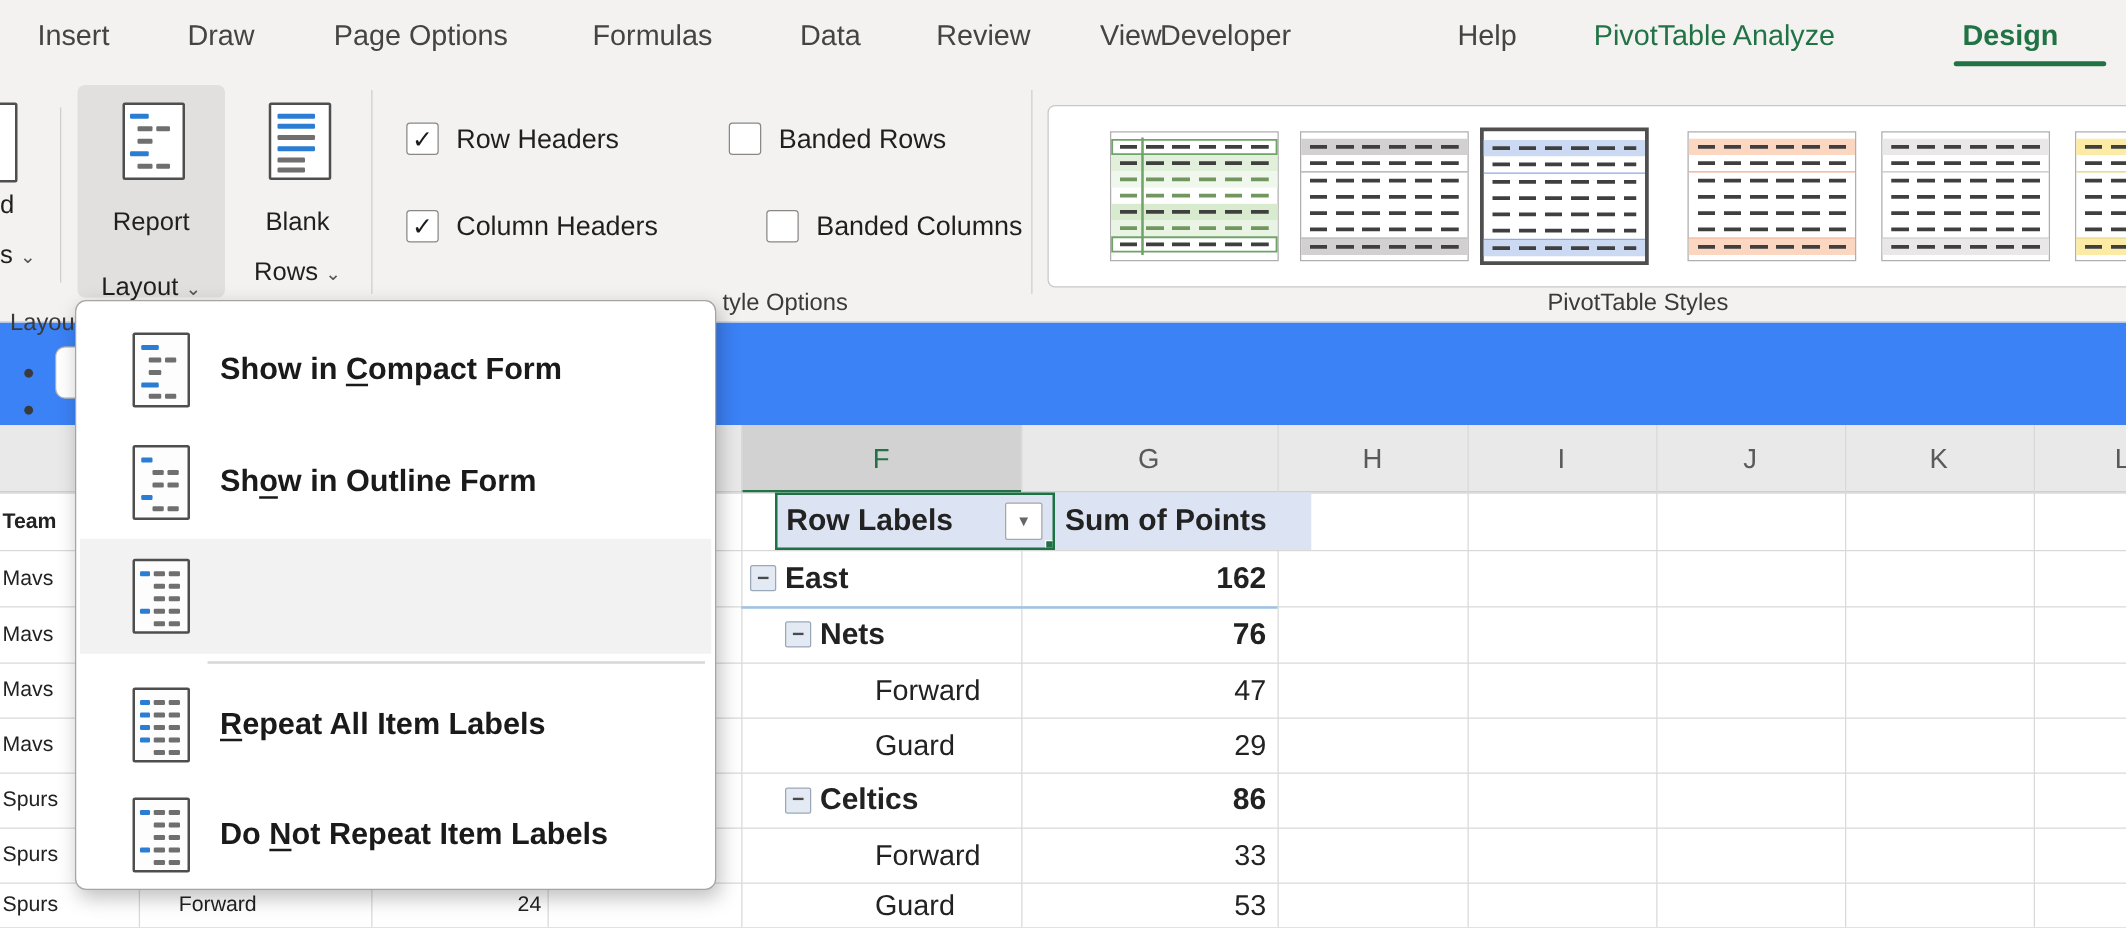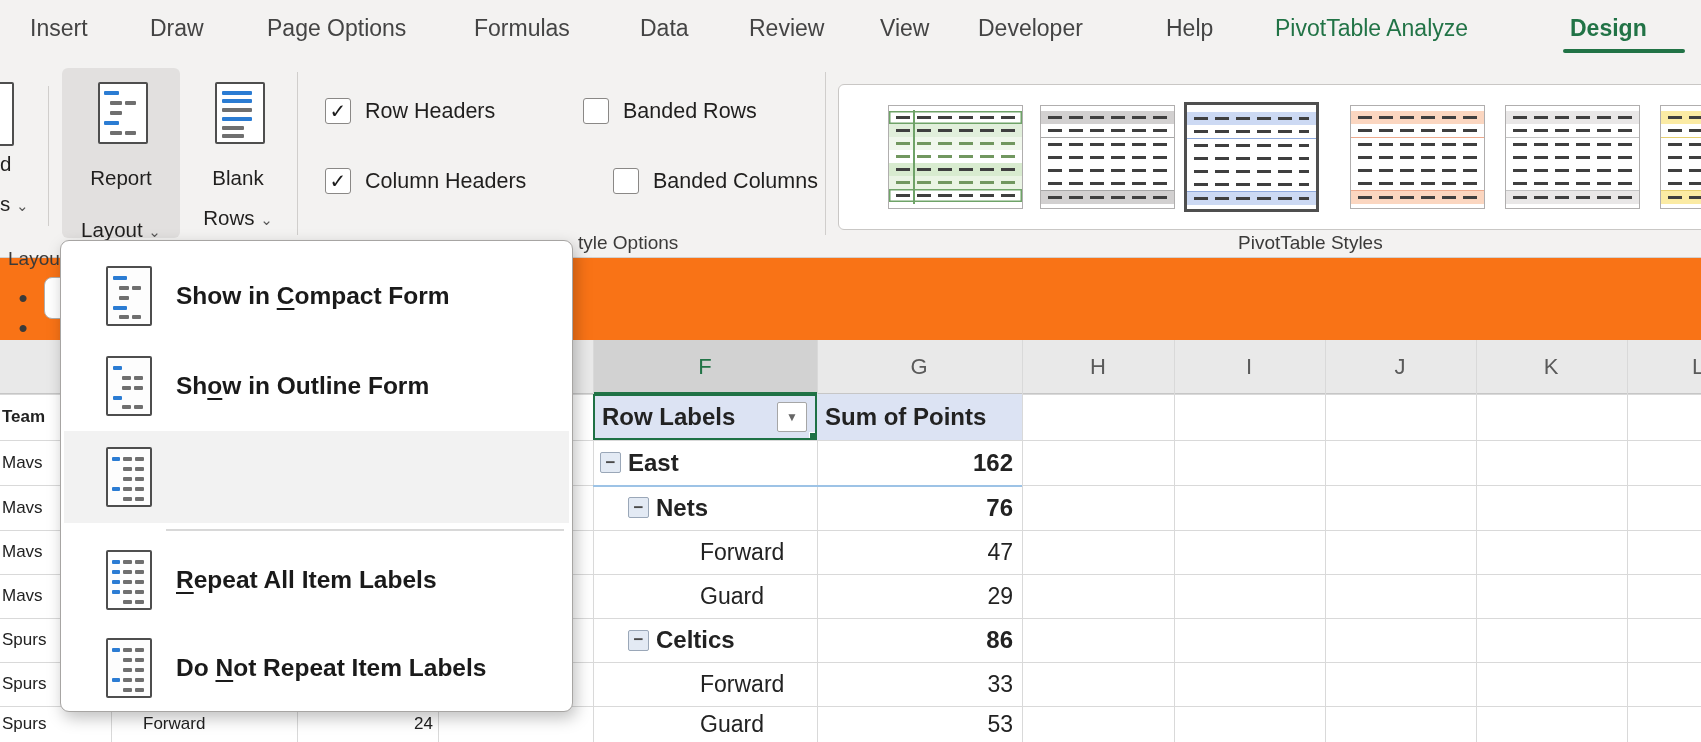--- a/index.html
+++ b/index.html
@@ -1,16 +1,16 @@
 <!DOCTYPE html>
 <html><head>
 <meta charset="utf-8">
 <style>
   html,body{margin:0;padding:0;background:#fff;}
-  .screen{position:relative;width:1701px;height:742px;overflow:hidden;background:#f97316;
+  .screen{position:relative;width:1701px;height:742px;overflow:hidden;background:#3b82f6;
           font-family:"Liberation Sans",sans-serif;color:#222;}
   
   .tabbar{position:absolute;left:0;top:0;width:1701px;height:56px;background:#f3f2f1;}
   .tab{position:absolute;top:0;height:56px;display:flex;align-items:center;
        font-size:23px;color:#444;cursor:default;white-space:nowrap;}
   .tab.accent{color:#217346;}
   .tab.active{color:#217346;font-weight:bold;}
   .tab-underline{position:absolute;top:49px;height:4px;background:#217346;border-radius:2px;}
   
   .ribbon{position:absolute;left:0;top:56px;width:1701px;height:202px;background:#f3f2f1;
@@ -44,21 +44,21 @@
   .pill{position:absolute;left:44px;top:277px;width:40px;height:42px;border:1.6px solid #b0aeac;border-radius:8px;box-sizing:border-box;background:#fff;}
   
   .sheet{position:absolute;left:0;top:340px;width:1701px;height:402px;background:#fff;}
   .colband{position:absolute;left:0;top:0;width:1701px;height:54px;background:#e9e9e9;border-bottom:1px solid #c6c6c6;box-sizing:border-box;}
   .colletter{position:absolute;top:0;height:54px;width:60px;display:flex;align-items:center;justify-content:center;
              font-size:22px;color:#5a5a5a;}
   .colletter.selcol{color:#217346;}
   .selheadbg{position:absolute;left:593px;top:0;width:224px;height:54px;background:#d2d2d2;border-bottom:2px solid #217346;box-sizing:border-box;}
   .gl-v{position:absolute;top:0;width:1px;height:402px;background:#d9d9d9;}
   .gl-h{position:absolute;left:0;width:1701px;height:1px;background:#d9d9d9;}
-  .cell{position:absolute;white-space:nowrap;overflow:hidden;}
+  .cell{position:absolute;white-space:nowrap;overflow:hidden;margin-left:27px;}
   .pivothead{background:#dce3f3;font-weight:bold;font-size:24px;display:flex;align-items:center;}
   .rl-cell{left:593px;top:54px;width:224px;height:46px;border:2.5px solid #1e7145;box-sizing:border-box;padding-left:7px;}
   .sp-cell{left:817px;top:54px;width:205px;height:46px;padding-left:8px;box-sizing:border-box;}
   .filterbtn{position:absolute;right:8px;top:6px;width:30px;height:30px;background:#fff;border:1px solid #a6a6a6;
              border-radius:2px;display:flex;align-items:center;justify-content:center;font-size:12px;color:#666;box-sizing:border-box;}
   .fillhandle{position:absolute;right:-5px;bottom:-5px;width:9px;height:9px;background:#1e7145;border:1.5px solid #fff;}
   .prow{position:absolute;left:593px;width:429px;font-size:23px;}
   .prow .plabel{position:absolute;display:flex;align-items:center;height:100%;}
   .prow .pvalue{position:absolute;right:9px;height:100%;display:flex;align-items:center;}
   .prow.bold{font-weight:bold;font-size:24px;}
@@ -83,21 +83,21 @@
 <div class="screen">
 
   <div class="tabbar">
     <div class="tab" style="left:30px">Insert</div>
     <div class="tab" style="left:150px">Draw</div>
     <div class="tab" style="left:267px">Page Options</div>
     <div class="tab" style="left:474px">Formulas</div>
     <div class="tab" style="left:640px">Data</div>
     <div class="tab" style="left:749px">Review</div>
     <div class="tab" style="left:880px">View</div>
-    <div class="tab" style="left:978px">Developer</div>
+    <div class="tab" style="left:928px">Developer</div>
     <div class="tab" style="left:1166px">Help</div>
     <div class="tab accent" style="left:1275px">PivotTable Analyze</div>
     <div class="tab active" style="left:1570px">Design</div>
     <div class="tab-underline" style="left:1563px;width:122px"></div>
   </div>
 
   <div class="ribbon">
 
     <div class="docicon" style="left:-28px;top:26px;width:38px;height:60px"></div>
     <div style="position:absolute;left:0;top:96px;font-size:20.5px;color:#201f1e">d</div>

